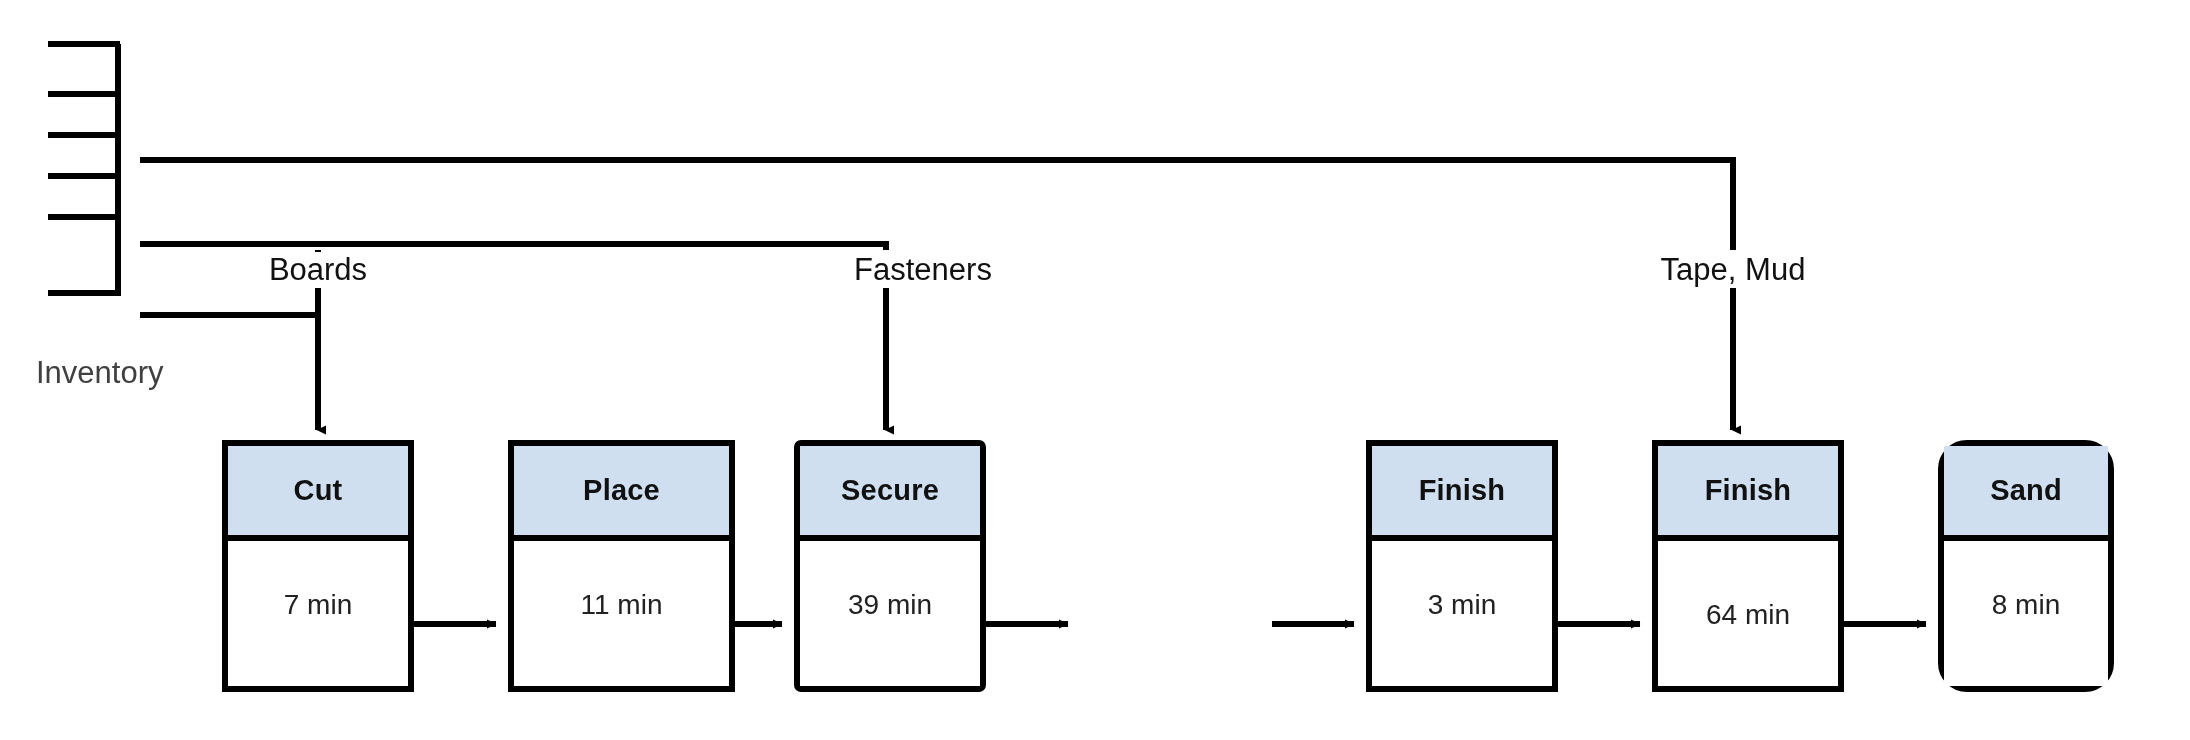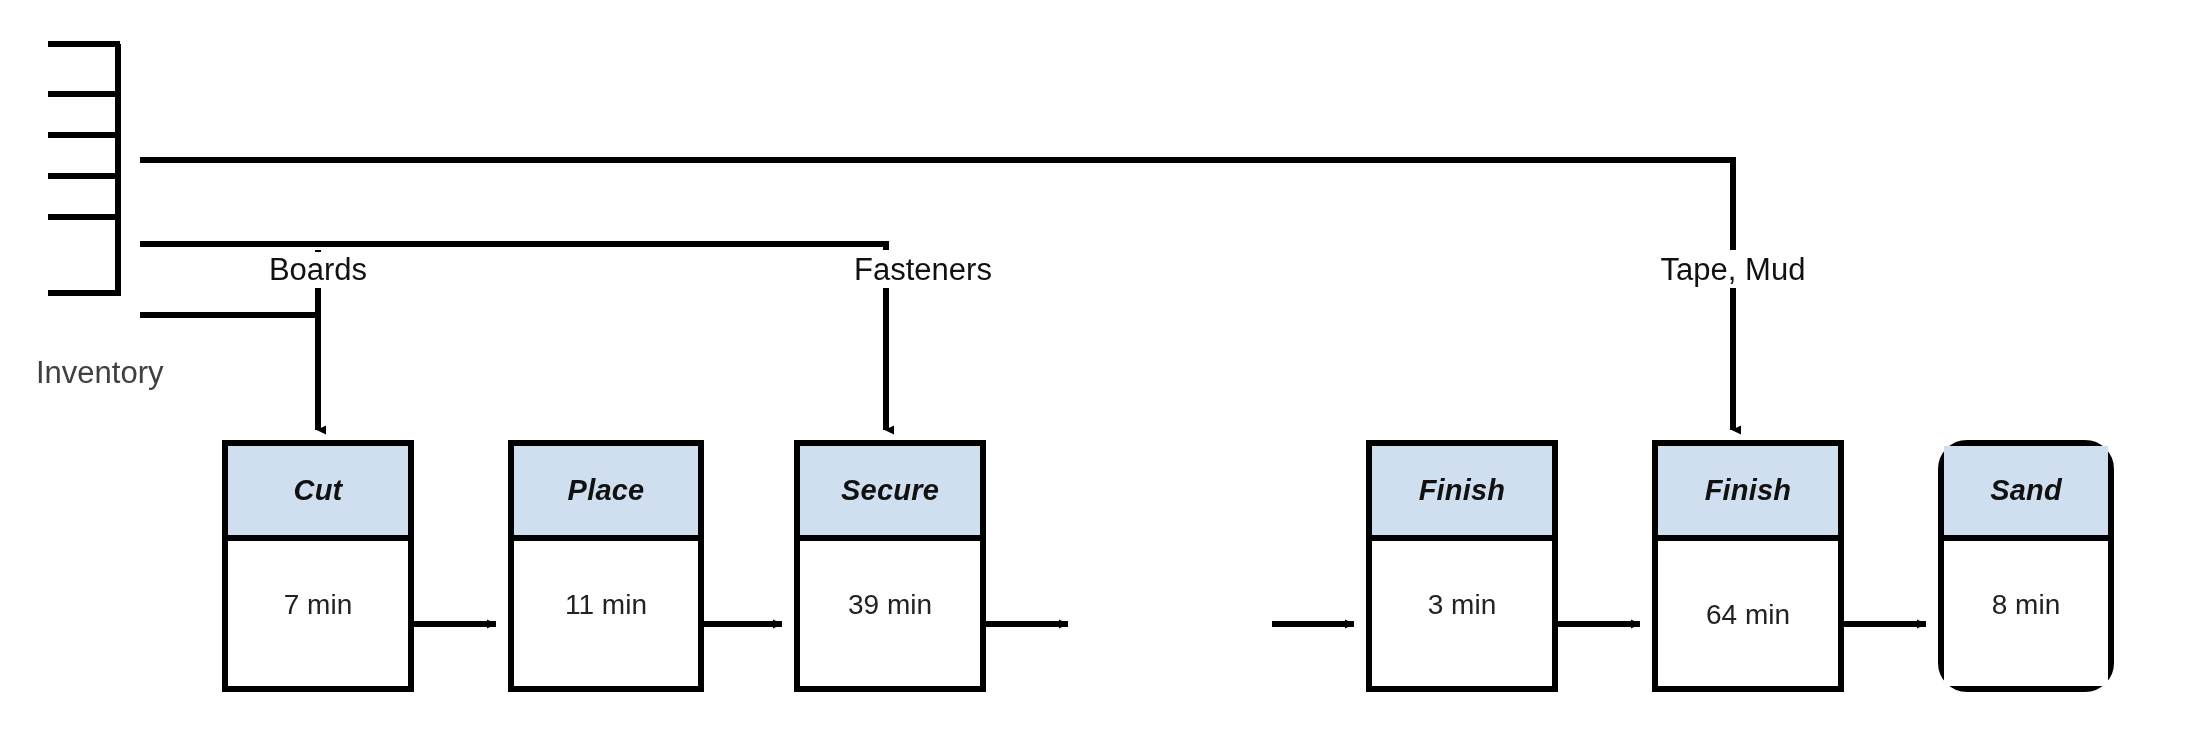--- a/index.html
+++ b/index.html
@@ -38,21 +38,20 @@
     height: 95px;
     background: #cfdfef;
     border-bottom: 6px solid #000000;
     display: flex;
     align-items: center;
     justify-content: center;
     font-weight: bold;
     font-size: 29px;
     color: #111111;
     letter-spacing: 0.2px;
-    font-style: italic;
   }
   .proc-body {
     box-sizing: border-box;
     flex: 1 1 auto;
     background: #ffffff;
     display: flex;
     align-items: flex-start;
     justify-content: center;
     padding-top: 48px;
     font-size: 28px;
@@ -131,26 +130,26 @@
 
   <div class="flow-label" style="left:886px; top:252px;margin-left:37px;">Fasteners</div>
 
   <div class="flow-label" style="left:1733px; top:252px;">Tape, Mud</div>
 
   <div class="proc-box" style="left:222px; top:440px; width:192px; height:252px;">
     <div class="proc-head">Cut</div>
     <div class="proc-body">7 min</div>
   </div>
 
-  <div class="proc-box" style="left:508px; top:440px; width:196px; height:252px;">
+  <div class="proc-box" style="left:508px; top:440px; width:227px; height:252px;">
     <div class="proc-head">Place</div>
     <div class="proc-body">11 min</div>
   </div>
 
-  <div class="proc-box" style="left:794px; top:440px; width:192px; height:252px;">
+  <div class="proc-box" style="left:794px; top:440px; width:192px; height:252px;border-radius:7px;">
     <div class="proc-head">Secure</div>
     <div class="proc-body">39 min</div>
   </div>
 
 
   <div class="proc-box" style="left:1366px; top:440px; width:192px; height:252px;">
     <div class="proc-head">Finish</div>
     <div class="proc-body">3 min</div>
   </div>
 

